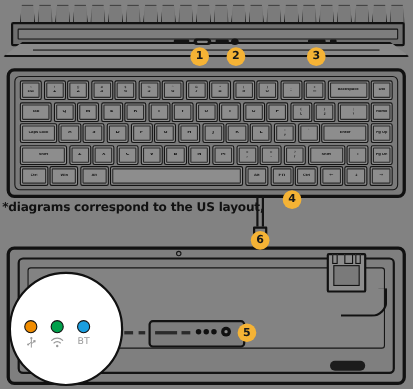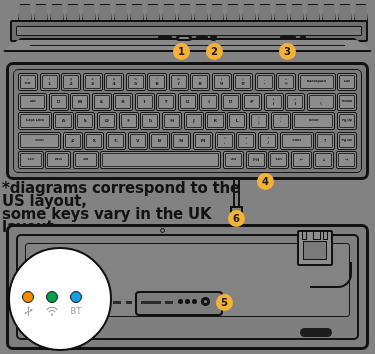--- a/index.html
+++ b/index.html
@@ -112,21 +112,21 @@
     max-width: 96%; text-align: center;
     position: relative; z-index: 2;
   }
   .key .lg.sub { font-size: 3px; opacity: .85; }
   .key .lg.main { font-size: 4.6px; }
 
   
   #footnote {
     left: 2px; top: 182px; width: 240px;
     font-family: "DejaVu Sans", sans-serif;
-    font-size: 15px; font-weight: bold;
+    font-size: 11px; font-weight: bold;
     line-height: 13px; color: #111;
     letter-spacing: -0.2px;
   }
 
   
   #cable-line {
     left: 233px; top: 178px; width: 0; height: 28px;
     border-left: 2.5px solid #141414;
   }
   #cable-line2 {
@@ -562,21 +562,20 @@
             <span class="lg main">→</span>
           </div>
         </div>
       </div>
   </div>
 
   <div class="callout" id="co4" style="background: rgb(245, 179, 53);">4</div>
 
   <div class="abs" id="footnote">
     <div>*diagrams correspond to the US layout,</div>
-    <div>some keys vary in the UK layout</div>
   </div>
 
   <div class="abs" id="cable-line"></div>
   <div class="abs" id="cable-line2"></div>
   <div class="abs" id="cable-plug"></div>
   <div class="abs" id="cable-plug-tip"></div>
   <div class="callout" id="co6" style="background: rgb(245, 179, 53);">6</div>
 
   <div class="abs" id="bottom-view">
     <div id="bottom-inner-1"></div>

